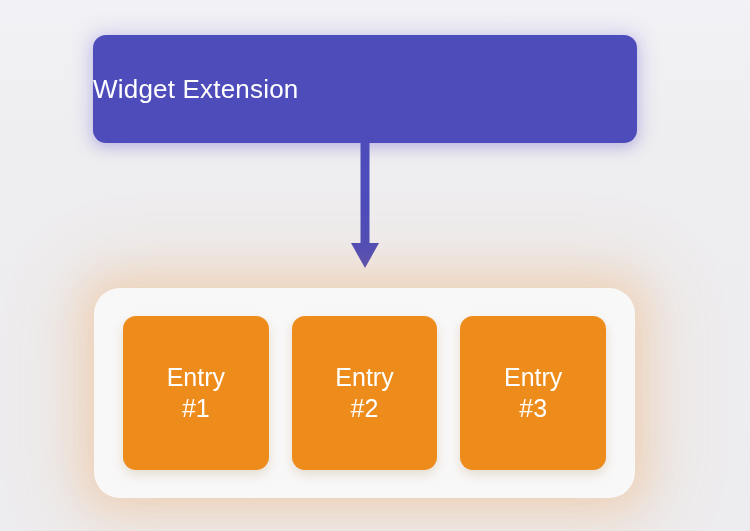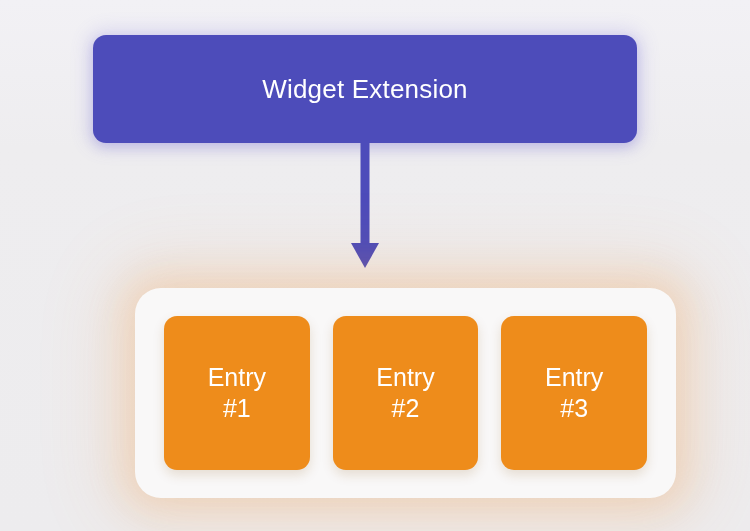--- a/index.html
+++ b/index.html
@@ -21,21 +21,21 @@
     width:750px;height:531px;
     background:linear-gradient(180deg,#F2F1F5 0%,#EEEDEF 28%,#EDECEE 100%);
     overflow:hidden;
   }
   .title-box{
     position:absolute;
     left:93px;top:35px;
     width:544px;height:108px;
     background:var(--purple);
     border-radius:13px;
-    display:flex;align-items:center;justify-content:center;
+    display:flex;align-items:center;justify-content:flex-start;
     color:var(--text);
     font-size:26px;
     letter-spacing:.2px;
     box-shadow:0 0 18px 6px rgba(110,102,222,.16),0 4px 12px rgba(80,75,190,.22);
   }
   .arrow{
     position:absolute;
     left:347px;top:142px;
     width:36px;height:128px;
     color:var(--purple);
@@ -43,21 +43,20 @@
   .entries-panel{
     position:absolute;
     left:94px;top:288px;
     width:541px;height:210px;
     background:var(--panel);
     border-radius:26px;
     display:flex;
     gap:23px;
     padding:28px 29px;
     box-shadow:0 0 34px 14px rgba(241,150,60,.20),0 0 70px 34px rgba(241,150,60,.10);
-    margin-left:41px;
   }
   .entry{
     flex:1;
     background:var(--orange);
     border-radius:13px;
     display:flex;flex-direction:column;
     align-items:center;justify-content:center;
     color:var(--text);
     font-size:25px;
     line-height:1.24;

